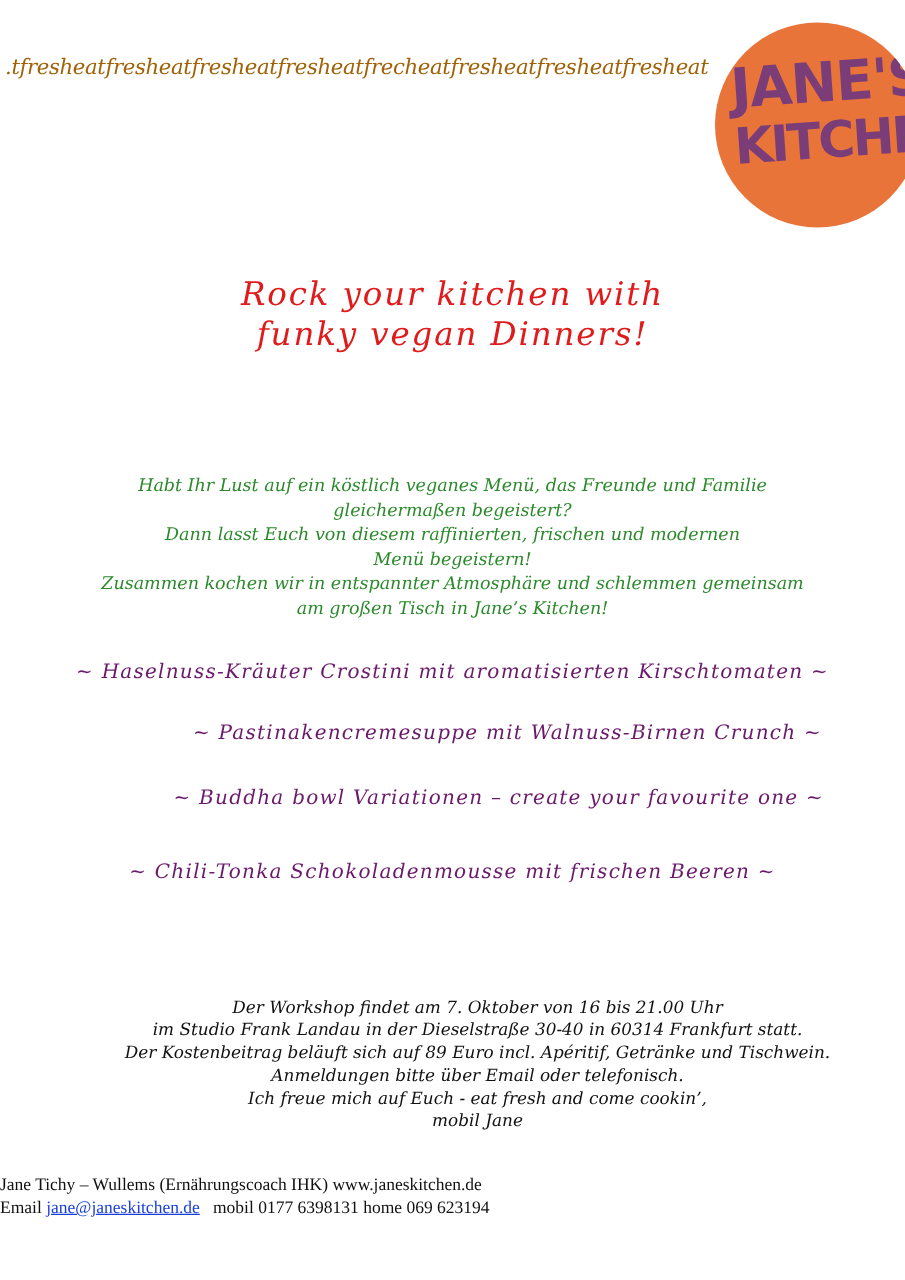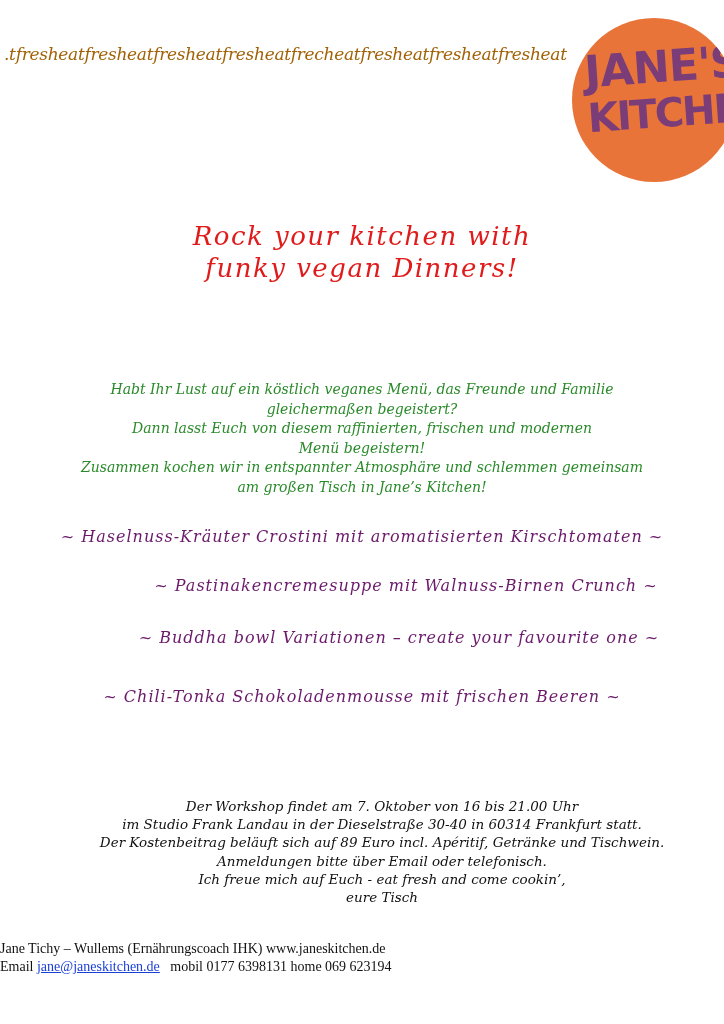--- a/index.html
+++ b/index.html
@@ -75,21 +75,21 @@
 <div class="menu-item" style="top:576px;margin-left:44px;">~ Pastinakencremesuppe mit Walnuss-Birnen Crunch ~</div>
 <div class="menu-item" style="top:628px;padding-left:37px;">~ Buddha bowl Variationen – create your favourite one ~</div>
 <div class="menu-item" style="top:687px;">~ Chili-Tonka Schokoladenmousse mit frischen Beeren ~</div>
 
 <div class="workshop">
   <div>Der Workshop findet am 7. Oktober von 16 bis 21.00 Uhr</div>
   <div>im Studio Frank Landau in der Dieselstraße 30-40 in 60314 Frankfurt statt.</div>
   <div>Der Kostenbeitrag beläuft sich auf 89 Euro incl. Apéritif, Getränke und Tischwein.</div>
   <div>Anmeldungen bitte über Email oder telefonisch.</div>
   <div>Ich freue mich auf Euch  - eat fresh  and come cookin’,</div>
-  <div>eure Tisch</div>
+  <div>mobil Jane</div>
 </div>
 
 <div class="footer">
   <div>Jane Tichy – Wullems (Ernährungscoach IHK) www.janeskitchen.de</div>
   <div>
     <span>Email</span>
     <a href="#">jane@janeskitchen.de</a>
     <span>&nbsp;</span>
     <span>mobil  0177 6398131  home 069 623194</span>
   </div>

